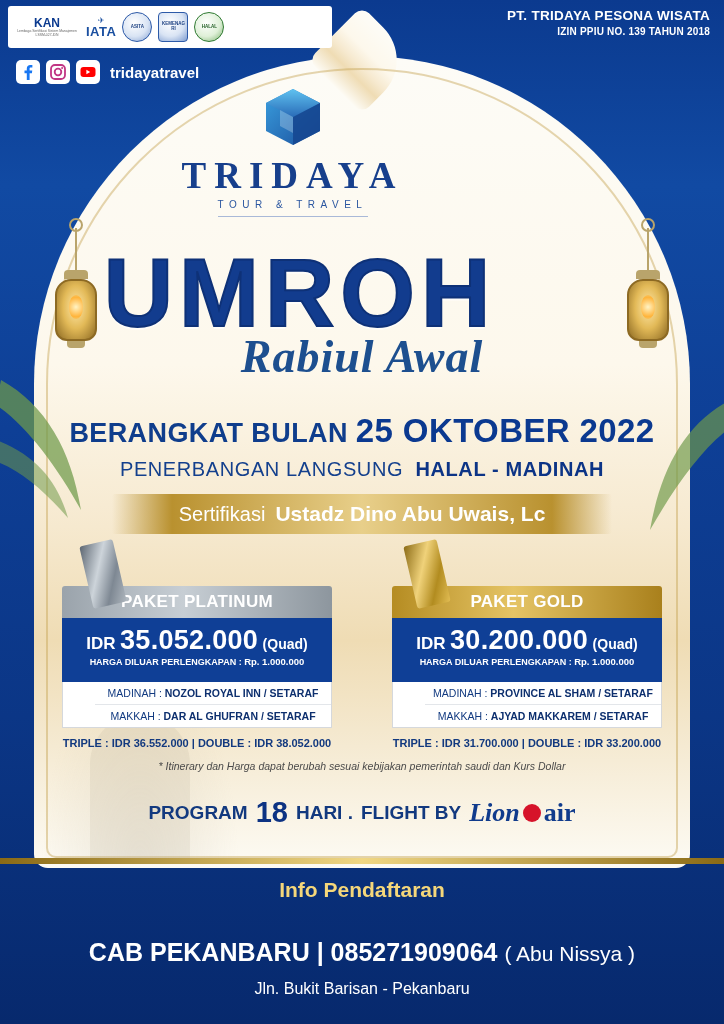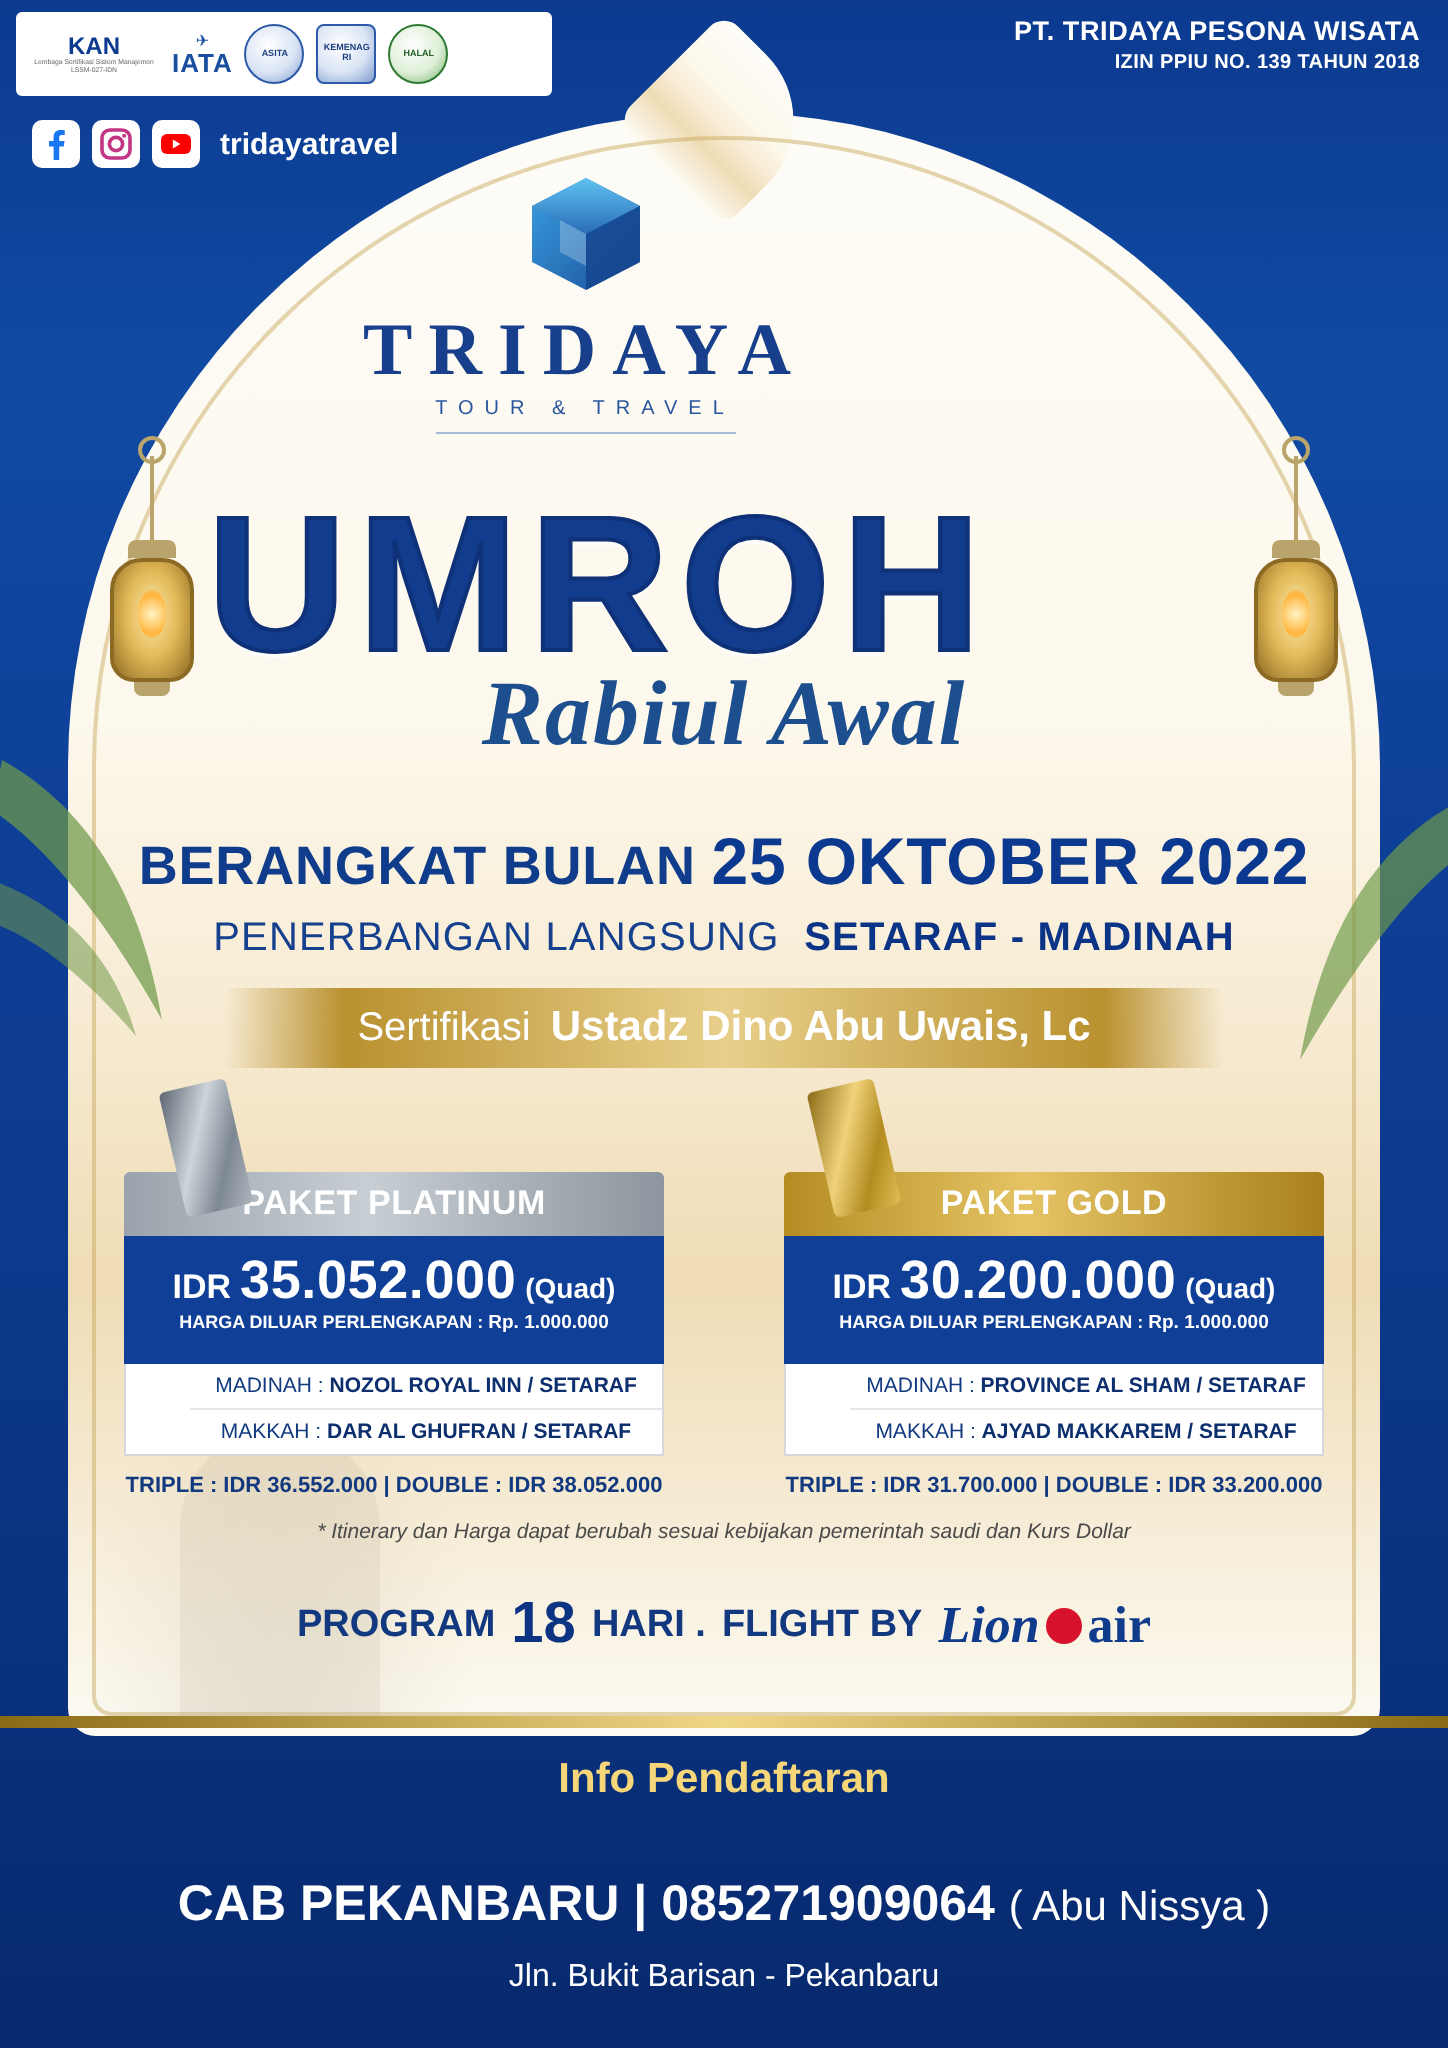--- a/index.html
+++ b/index.html
@@ -53,21 +53,21 @@
     position: absolute;
     left: 50px; bottom: 0;
     width: 100px; height: 150px;
     background: rgba(190,178,155,.38);
     border-radius: 50px 50px 0 0;
   }
   
   .topbar { position: absolute; left: 0; top: 0; width: 724px; height: 56px; }
   .cert-box {
     position: absolute; left: 8px; top: 6px;
-    width: 268px; height: 42px;
+    width: 324px; height: 42px;
     background: #ffffff;
     border-radius: 3px;
     display: flex; align-items: center; gap: 6px;
     padding: 3px 6px;
   }
   .cert-item { display: flex; flex-direction: column; align-items: center; justify-content: center; }
   .cert-kan { font-size: 12px; font-weight: bold; color: #0b3a8f; line-height: 1; }
   .cert-kan-sub { font-size: 3.4px; color: #666; line-height: 1.25; width: 66px; text-align: center; }
   .cert-iata { font-size: 13px; font-weight: bold; color: #1a4fa0; letter-spacing: .5px; line-height: 1; }
   .cert-iata-top { font-size: 8px; color: #1a4fa0; }
@@ -342,21 +342,21 @@
 
   <div class="umroh">UMROH</div>
   <div class="rabiul">Rabiul Awal</div>
 
   <div class="dateline">
     <span>BERANGKAT BULAN</span>
     <span class="big">25 OKTOBER 2022</span>
   </div>
   <div class="flightline">
     <span>PENERBANGAN LANGSUNG</span>
-    &nbsp;<b>SETARAF - MADINAH</b>
+    &nbsp;<b>HALAL - MADINAH</b>
   </div>
 
   <div class="guide-band">
     <span class="lbl">Sertifikasi</span>
     <span class="nm">Ustadz Dino Abu Uwais, Lc</span>
   </div>
 
   <div class="pkg platinum">
     <div class="bar-icon"></div>
     <div class="pkg-head">PAKET PLATINUM</div>

